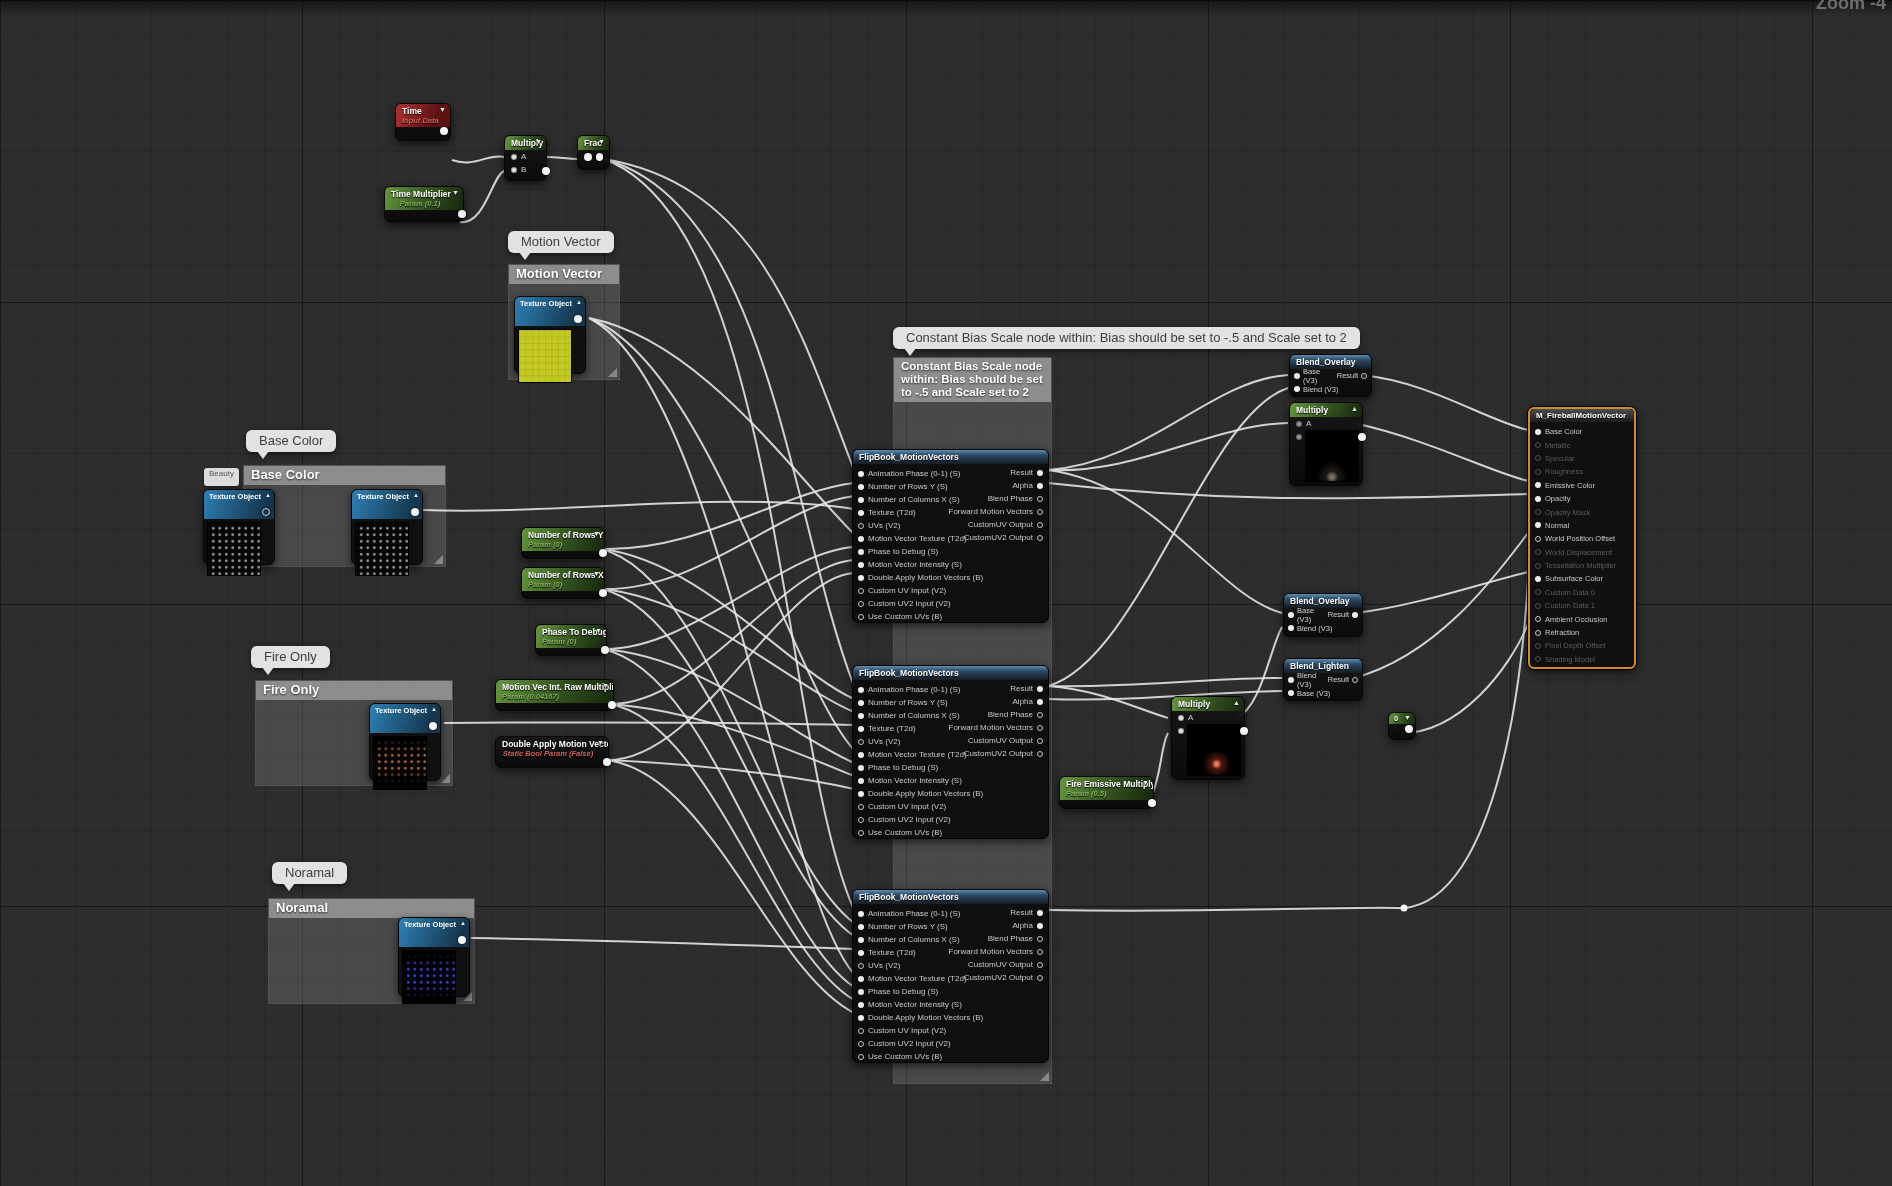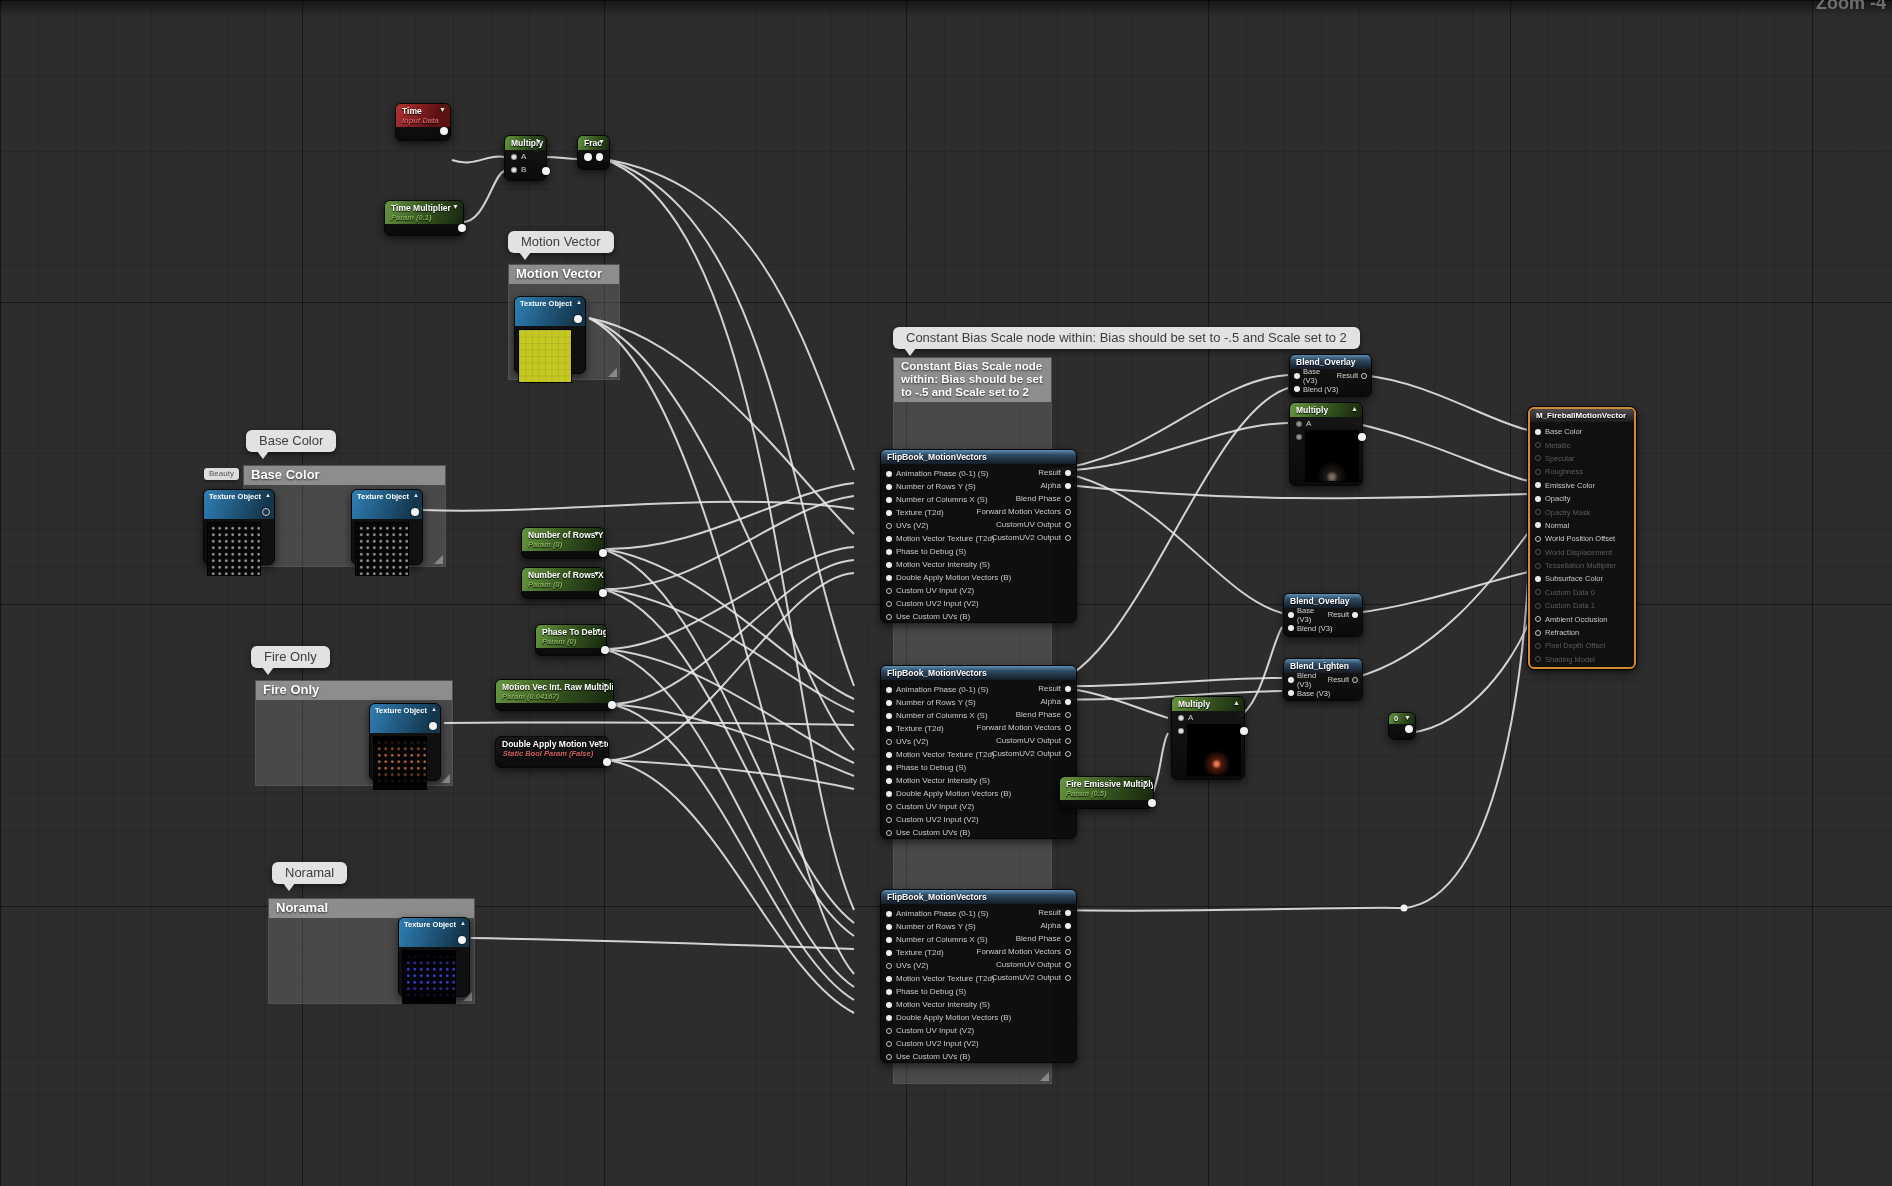--- a/index.html
+++ b/index.html
@@ -23,21 +23,21 @@
   .comment .chead.small{font-size:11.5px;}
   .comment::after{content:"";position:absolute;right:2px;bottom:2px;width:0;height:0;
     border-left:9px solid transparent;border-bottom:9px solid rgba(255,255,255,.35);}
 
   
   .tip{position:absolute;background:#e2e2e2;color:#3d3d3d;font-size:13px;
     padding:3px 13px 4px;border-radius:6px;white-space:nowrap;z-index:6;
     box-shadow:0 2px 6px rgba(0,0,0,.55);}
   .tip::after{content:"";position:absolute;left:11px;bottom:-7px;width:0;height:0;
     border-left:6px solid transparent;border-right:6px solid transparent;border-top:8px solid #e2e2e2;}
-  .minitag{position:absolute;background:#dcdcdc;color:#555;font-size:8px;padding:1px 5px 2px;
+  .minitag{position:absolute;background:#dcdcdc;color:#555;font-size:8px;padding:1px 5px 8px;
     border-radius:3px;z-index:6;box-shadow:0 1px 3px rgba(0,0,0,.5);}
 
   
   .node{position:absolute;background:linear-gradient(to bottom, rgba(22,22,22,.96), rgba(9,9,9,.96));
     border:1px solid #050505;border-radius:6px;box-shadow:0 3px 8px rgba(0,0,0,.6);z-index:3;}
   .hdr{position:relative;font-size:8.5px;font-weight:bold;color:#fff;padding:2px 14px 2px 6px;
     border-radius:5px 5px 0 0;text-shadow:0 1px 1px #000;white-space:nowrap;overflow:hidden;}
   .hdr .caret{position:absolute;right:4px;top:2px;font-size:7px;color:#e8e8e8;}
   .hdr.green{background:linear-gradient(110deg,#66973f 0%,#33511e 55%,#17260d 100%);}
   .hdr.red{background:linear-gradient(110deg,#b23131 0%,#5e1313 70%);}
@@ -55,21 +55,21 @@
   
   .prow{display:flex;align-items:center;gap:4px;height:13px;font-size:8px;color:#c9c9c9;padding:0 5px;}
   .prow.out{justify-content:flex-end;}
   .pin{width:6px;height:6px;border-radius:50%;flex:0 0 auto;background:#eeeeee;box-sizing:border-box;}
   .prow.open .pin{background:transparent;border:1px solid #c6c6c6;}
   .prow.disabled .pin{background:transparent;border:1px solid #4f4f4f;}
   .prow.disabled .plabel{color:#5c5c5c;}
   .plabel{white-space:nowrap;}
 
   
-  .flipbook{width:195px;height:172px;background:rgba(12,12,12,.94);margin-left:28px;}
+  .flipbook{width:195px;height:172px;background:rgba(12,12,12,.94);}
   .flipbook .cols{position:relative;padding-top:3px;}
   .fbout{position:absolute;top:2px;right:0;left:90px;}
   .fbout .prow{height:13px;}
 
   
   .material{width:104px;height:258px;border:2px solid #d28a2e;background:rgba(16,16,16,.96);
     box-shadow:0 0 0 1px #000,0 3px 10px rgba(0,0,0,.7);}
   .material .prow{height:13.4px;font-size:7.5px;}
 
   
@@ -206,21 +206,21 @@
 
   <div class="node" style="left:577px;top:135px;width:31px;height:33px;">
     <div class="hdr green"><span>Frac</span>
       <span class="caret">▼</span></div>
     <div class="rowline" style="justify-content:space-between;">
       <span class="outdot" style="position:static;"></span>
       <span class="outdot" style="position:static;"></span>
       </div>
   </div>
 
-  <div class="node" style="left:384px;top:200px;width:78px;height:34px;">
+  <div class="node" style="left:384px;top:186px;width:78px;height:34px;text-align:center;">
     <div class="hdr green"><span>Time Multiplier</span>
       <span class="caret">▼</span>
       <span class="sub greenish">Param (0.1)</span></div>
     <div class="pinstrip">
         <span class="outdot" style="right:-3px;top:0px;"></span>
       </div>
   </div>
 
   <div class="node texnode" style="left:514px;top:296px;height:76px;">
     <div class="texhead"><span>Texture Object</span>

